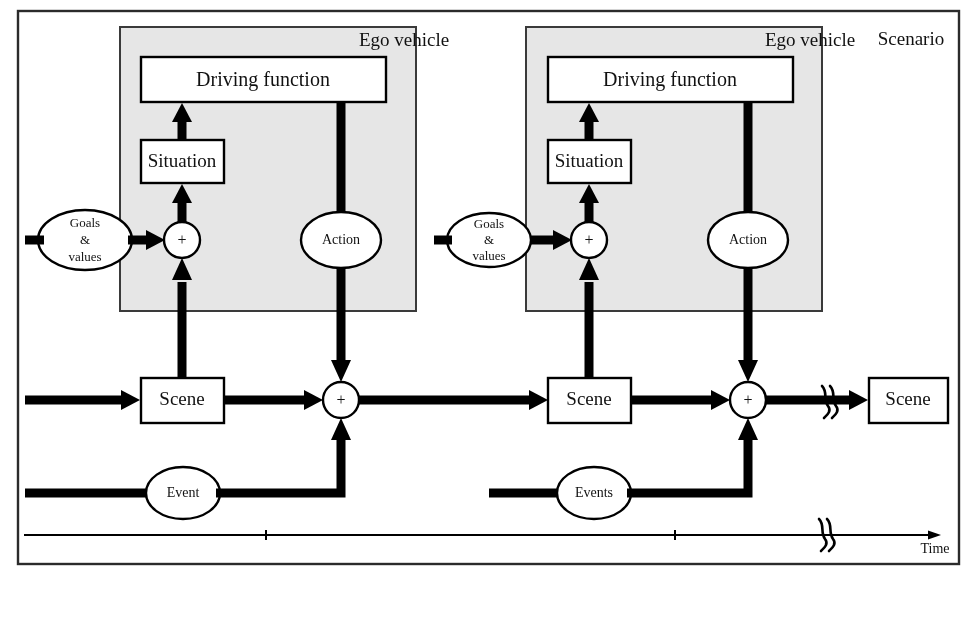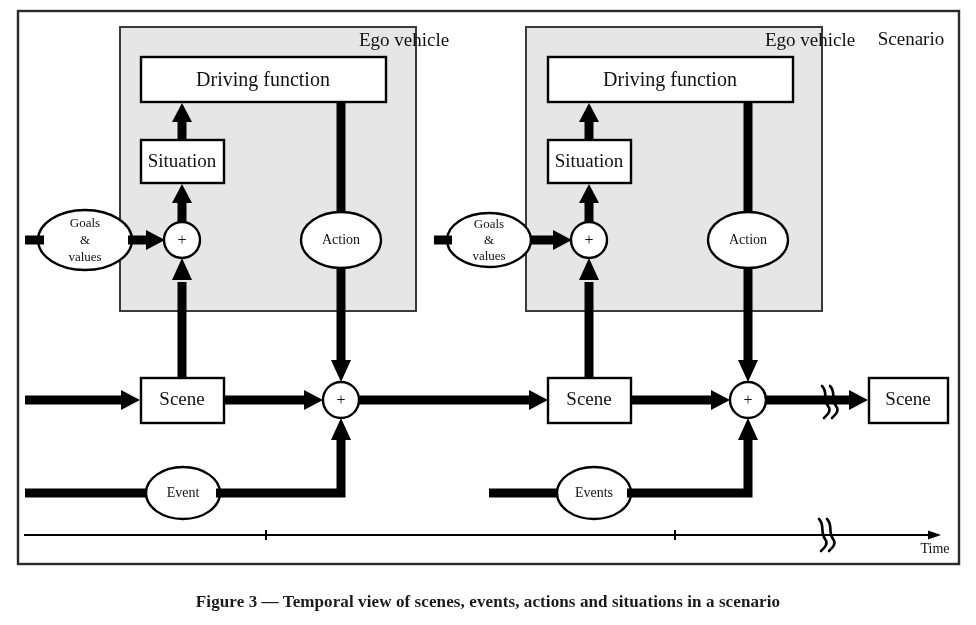--- a/index.html
+++ b/index.html
@@ -214,15 +214,14 @@
     <polygon class="arrow-head" points="941,535 928,530.5 928,539.5"></polygon>
     <line class="axis-tick" x1="266" y1="530" x2="266" y2="540"></line>
     <line class="axis-tick" x1="675" y1="530" x2="675" y2="540"></line>
     <g transform="translate(824,533)">
       <use href="#squiggle"></use>
     </g>
     <text class="node-label label-axis" x="935" y="550" text-anchor="end">Time</text>
 
   </svg>
 
-  <div class="caption">Figure 3 — Temporal view of scenes, events, actions and situations in a scenario</div>
 
 </div>
 
 </body></html>

